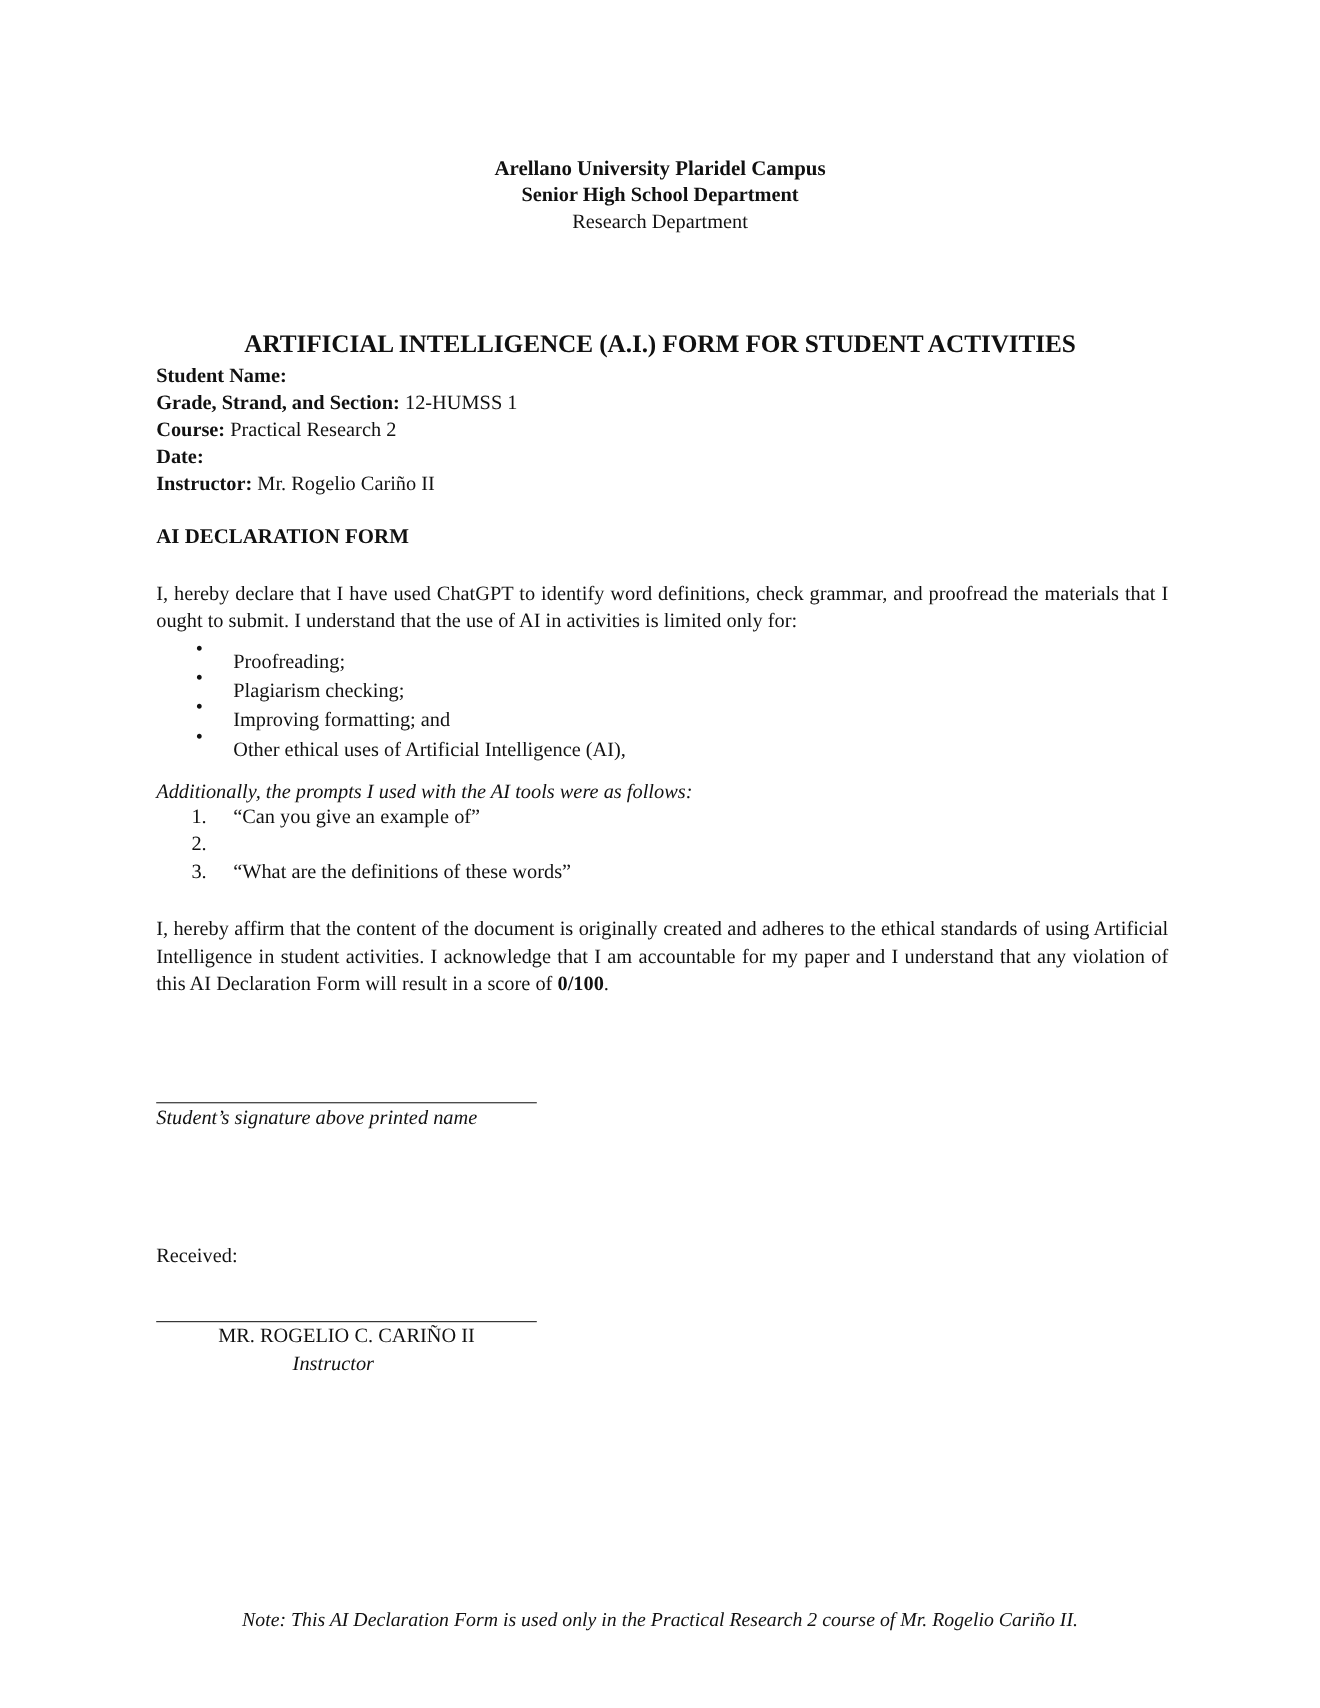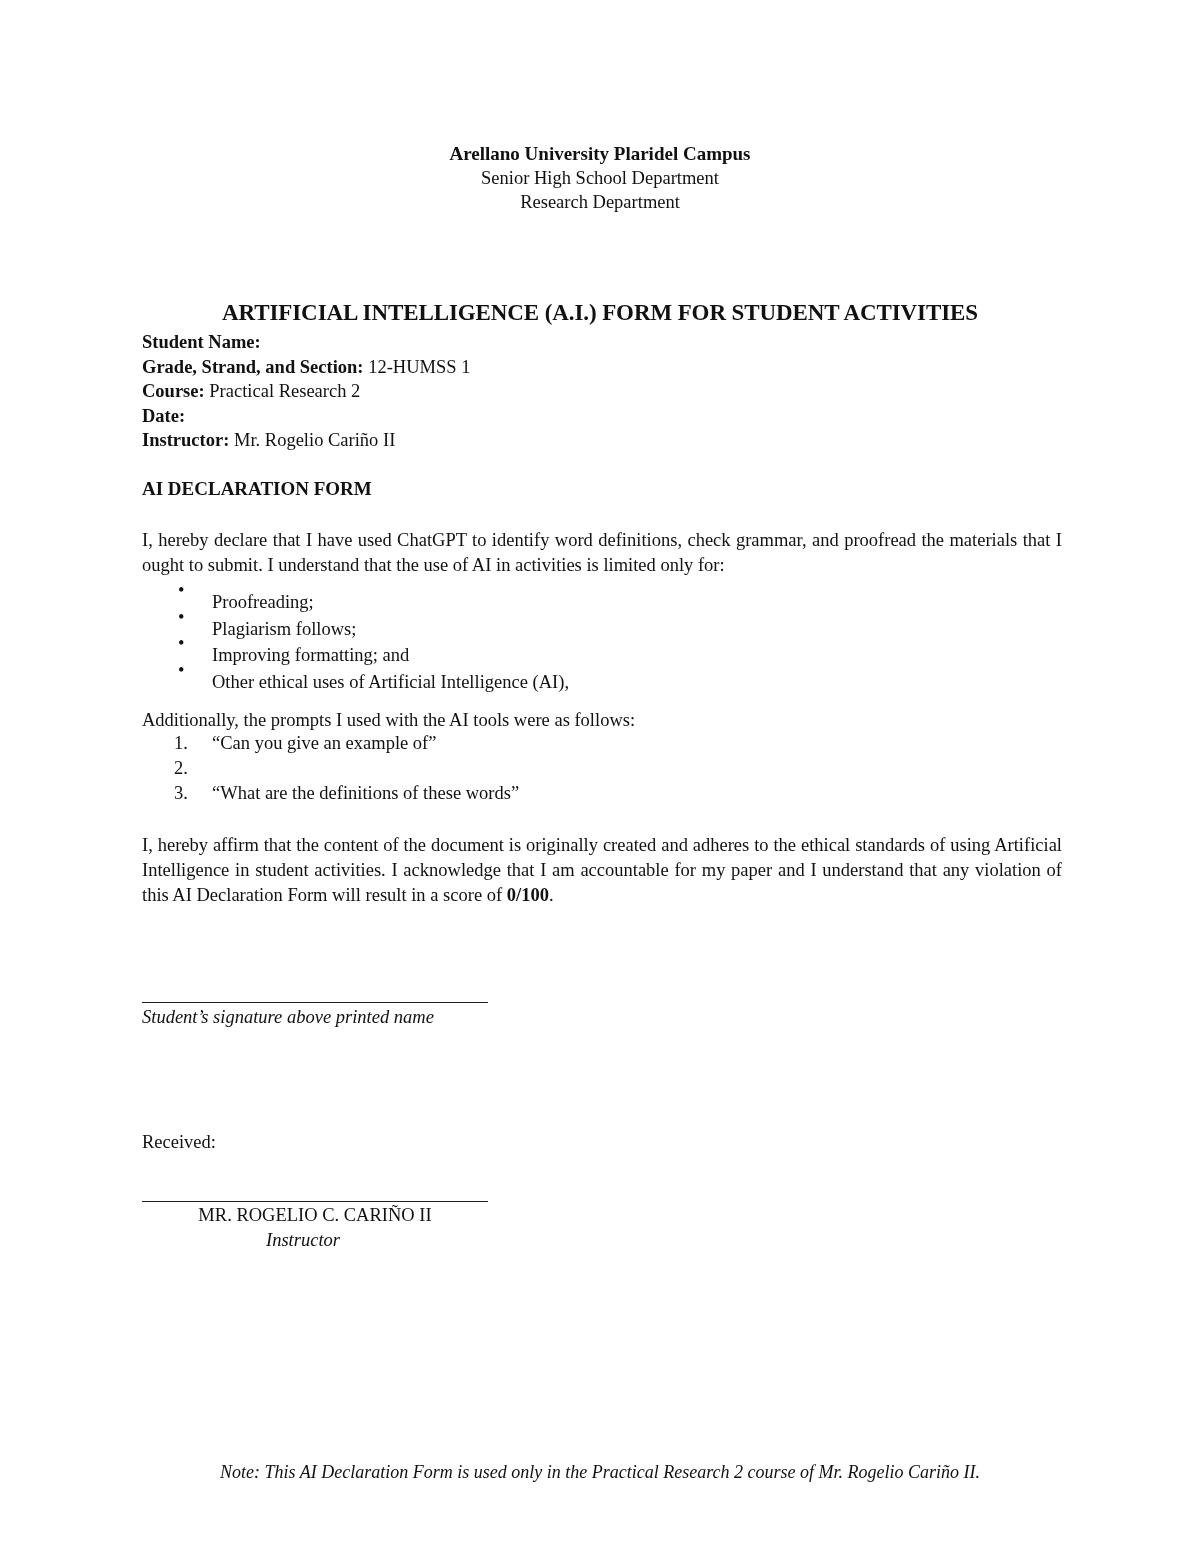--- a/index.html
+++ b/index.html
@@ -4,21 +4,21 @@
 <style>
   html, body { margin: 0; padding: 0; background: #ffffff; }
   body {
     width: 1200px; height: 1553px; position: relative; overflow: hidden;
     font-family: "Liberation Serif", "DejaVu Serif", serif;
     color: #111111; font-size: 18.5px;
   }
   .abs { position: absolute; }
   .center { left: 0; width: 1200px; text-align: center; }
   .inst { font-weight: bold; top: 143px; font-size: 19px; }
-  .dept1 { top: 168px; }
+  .dept1 { top: 168px; font-weight: bold; }
   .dept2 { top: 192px; }
   .title { top: 268px; font-weight: bold; font-size: 23px; letter-spacing: -0.1px; margin-top: 32px; }
   .field { left: 142px; line-height: 24.5px; }
   .field b { font-weight: bold; }
   .section-head { left: 142px; top: 478px; font-weight: bold; font-size: 19px; }
   .para { left: 142px; width: 920px; line-height: 25px; text-align: justify; }
   .list { margin: 0; padding: 0; list-style: none; }
   .list li { position: relative; height: 26.5px; }
   .bullet { position: absolute; left: 36px; top: 0; }
   .item-text { position: absolute; left: 70px; top: 12px; white-space: nowrap; }
@@ -59,33 +59,33 @@
 
   <div class="abs para" style="top:528px;">I, hereby declare that I have used ChatGPT to identify word definitions, check grammar, and proofread the materials that I ought to submit. I understand that the use of AI in activities is limited only for:</div>
 
   <ul class="abs list" style="left:142px; top:580px; width:920px;">
     <li>
         <span class="bullet">•</span>
         <span class="item-text">Proofreading;</span>
       </li>
     <li>
         <span class="bullet">•</span>
-        <span class="item-text">Plagiarism follows;</span>
+        <span class="item-text">Plagiarism checking;</span>
       </li>
     <li>
         <span class="bullet">•</span>
         <span class="item-text">Improving formatting; and</span>
       </li>
     <li>
         <span class="bullet">•</span>
         <span class="item-text">Other ethical uses of Artificial Intelligence (AI),</span>
       </li>
   </ul>
 
-  <div class="abs para" style="top:708px;">Additionally, the prompts I used with the AI tools were as follows:</div>
+  <div class="abs para" style="top:708px;font-style:italic;">Additionally, the prompts I used with the AI tools were as follows:</div>
 
   <ul class="abs list" style="left:142px; top:733px; width:920px;">
     <li style="height:25px;">
         <span class="num">1.</span>
         <span class="num-text">“Can you give an example of”</span>
       </li>
     <li style="height:25px;">
         <span class="num">2.</span>
       </li>
     <li style="height:25px;">

